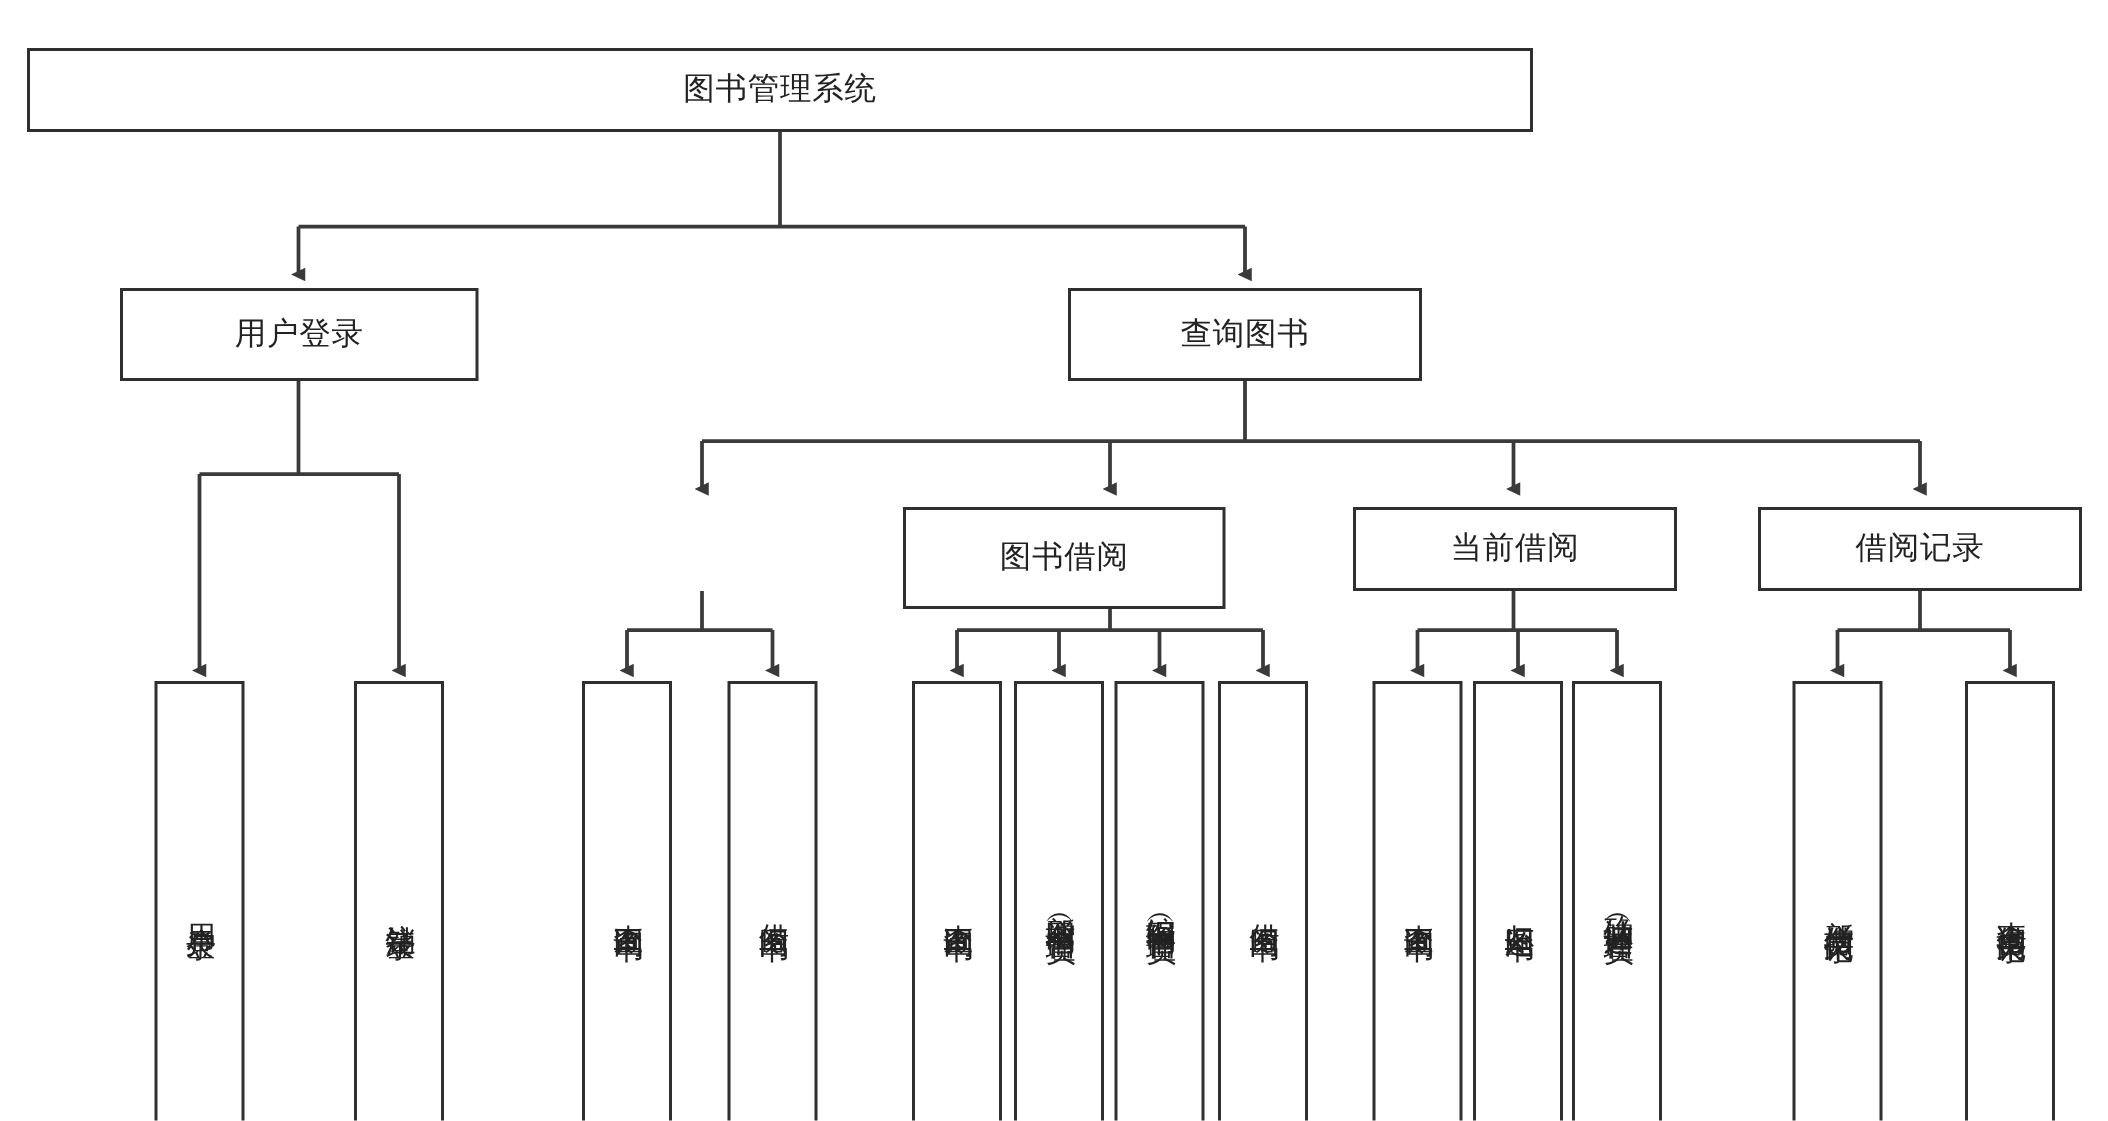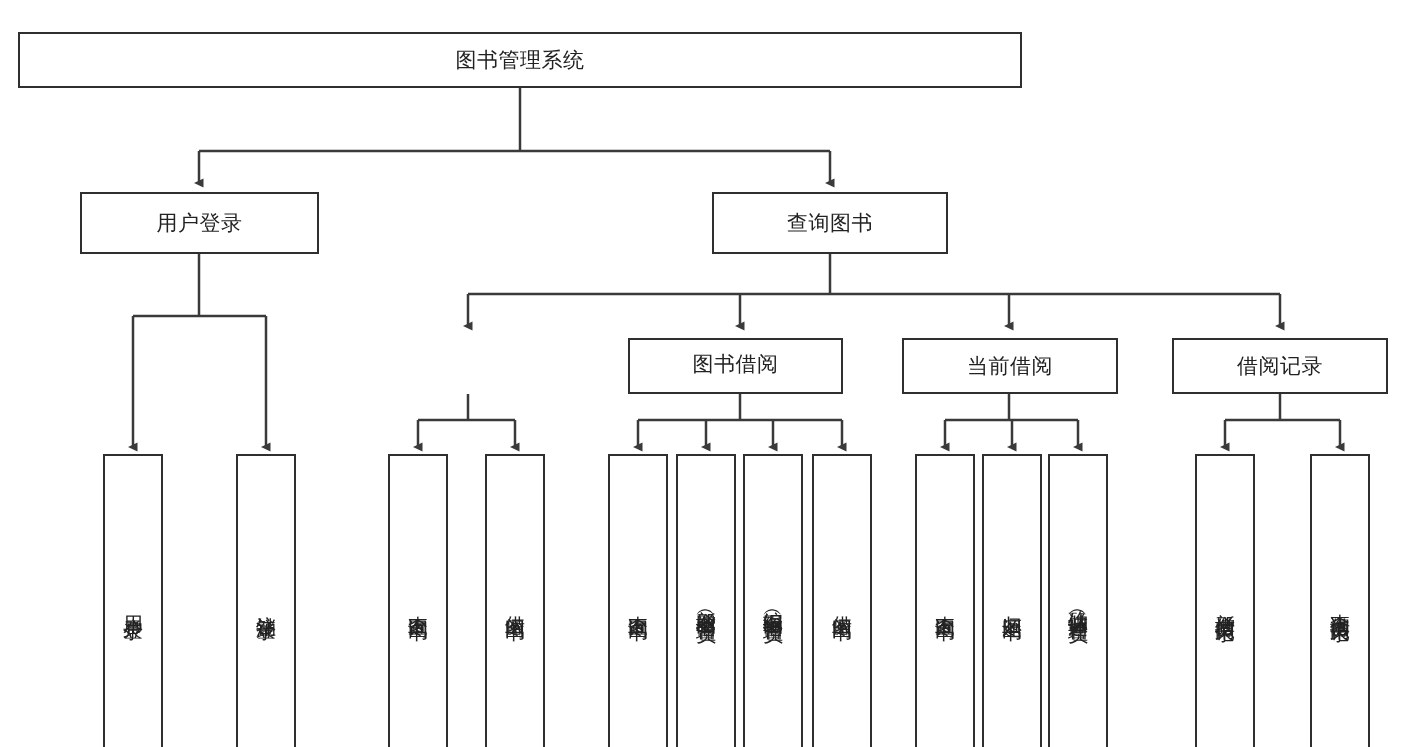--- a/index.html
+++ b/index.html
@@ -135,21 +135,21 @@
     <span class="node-label">图书管理系统</span>
   </div>
 
   <div class="node horiz" style="left:80px; top:172px; width:239px; height:62px;">
     <span class="node-label">用户登录</span>
   </div>
   <div class="node horiz" style="left:712px; top:172px; width:236px; height:62px;">
     <span class="node-label">查询图书</span>
   </div>
 
-  <div class="node horiz" style="left:628px; top:318px; width:215px; height:56px;font-family:Liberation Mono, monospace;">
+  <div class="node horiz" style="left:602px; top:318px; width:215px; height:68px;">
     <span class="node-label">图书借阅</span>
   </div>
   <div class="node horiz" style="left:1172px; top:318px; width:216px; height:56px;">
     <span class="node-label">借阅记录</span>
   </div>
   <div class="node horiz" style="left:902px; top:318px; width:216px; height:56px;">
     <span class="node-label">当前借阅</span>
   </div>
 
   <div class="node vert" style="left:103px; top:434px; width:60px; height:299px;">

